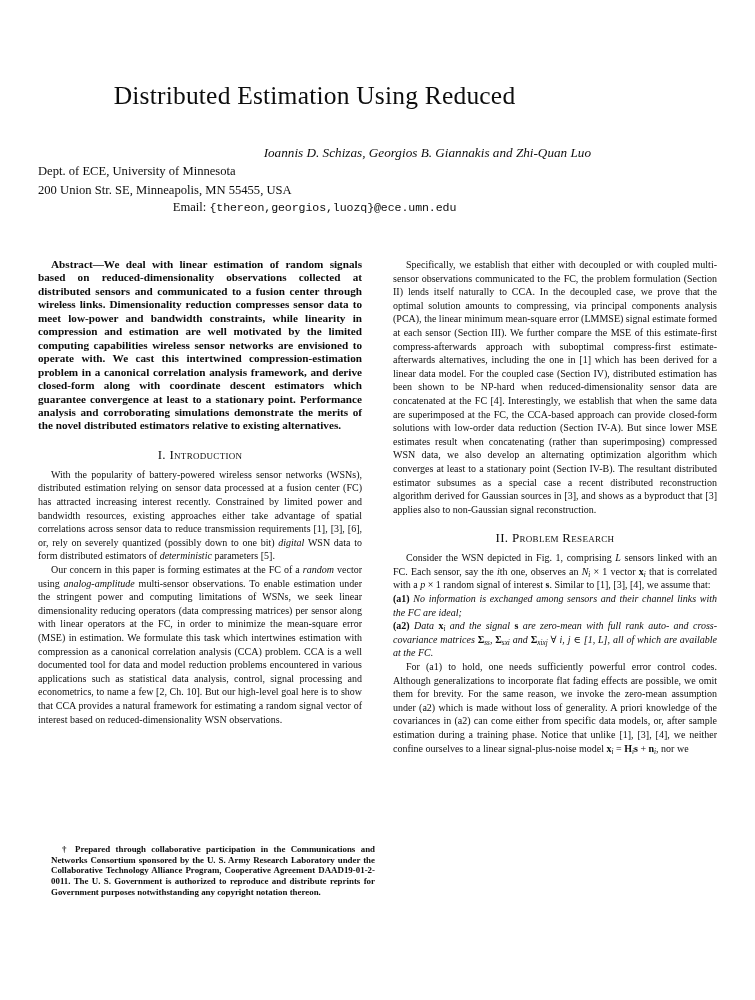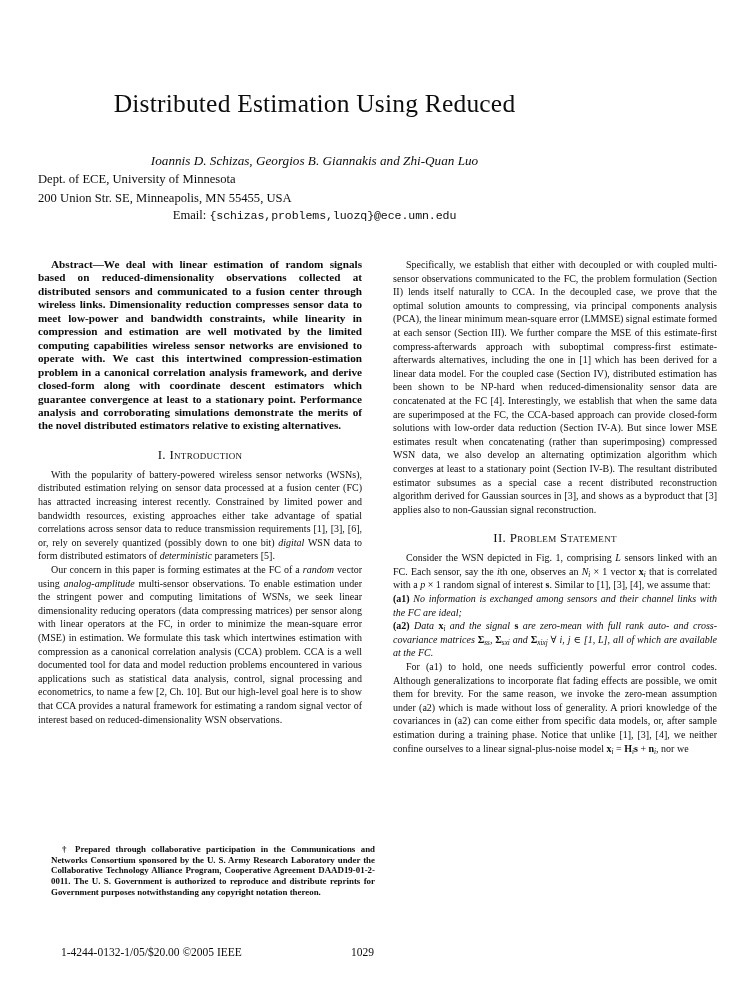--- a/index.html
+++ b/index.html
@@ -13,42 +13,42 @@
     font-family: "Liberation Serif", "DejaVu Serif", serif;
     color: #0d0d0d;
     position: relative;
     overflow: hidden;
   }
   .page {
     position: relative;
     width: 629px;
     height: 1000px;
     box-sizing: border-box;
-    padding: 12px 38px;
+    padding: 4px 38px;
   }
 
   
   .title-block {
     padding-top: 74px;
     text-align: center;
   }
   .title-line {
     font-size: 25.5px;
     line-height: 36px;
     letter-spacing: 0.2px;
     font-weight: 400;
   }
   .dagger-sup {
     font-size: 15px;
     vertical-align: super;
     line-height: 0;
   }
 
   .authors {
-    text-align: center;
+    text-align: right;
     font-style: italic;
     font-size: 13.2px;
     margin-top: 30px;
     line-height: 17px;
   }
   .affil {
     text-align: left;
     font-size: 12.6px;
     line-height: 16.5px;
     margin-top: 2px;
@@ -158,21 +158,21 @@
 <body>
 
 <div class="page">
 
   <div class="title-block">
     <div class="title-line">Distributed Estimation Using Reduced</div>
 
     <div class="authors">Ioannis D. Schizas, Georgios B. Giannakis and Zhi-Quan Luo</div>
     <div class="affil">Dept. of ECE, University of Minnesota</div>
     <div class="affil">200 Union Str. SE, Minneapolis, MN 55455, USA</div>
-    <div class="email-line"><span>Email:</span> <span class="mono">{schizas,problems,luozq}@ece.umn.edu</span></div>
+    <div class="email-line"><span>Email:</span> <span class="mono">{thereon,georgios,luozq}@ece.umn.edu</span></div>
   </div>
 
   <div class="columns">
 
     <div class="col">
 
       <p class="abstract"><span class="abstract-lead">Abstract—</span><span>We deal with linear estimation of random signals based on reduced-dimensionality observations collected at distributed sensors and communicated to a fusion center through wireless links. Dimensionality reduction compresses sensor data to meet low-power and bandwidth constraints, while linearity in compression and estimation are well motivated by the limited computing capabilities wireless sensor networks are envisioned to operate with. We cast this intertwined compression-estimation problem in a canonical correlation analysis framework, and derive closed-form along with coordinate descent estimators which guarantee convergence at least to a stationary point. Performance analysis and corroborating simulations demonstrate the merits of the novel distributed estimators relative to existing alternatives.</span></p>
 
       <h2 class="section"><span class="numeral">I.</span>&nbsp;<span>Introduction</span></h2>
 
@@ -183,31 +183,27 @@
       <div class="footnote">
         <p><span>†</span><span> Prepared through collaborative participation in the Communications and Networks Consortium sponsored by the U. S. Army Research Laboratory under the Collaborative Technology Alliance Program, Cooperative Agreement DAAD19-01-2-0011. The U. S. Government is authorized to reproduce and distribute reprints for Government purposes notwithstanding any copyright notation thereon.</span></p>
       </div>
 
     </div>
 
     <div class="col">
 
       <p class="body">Specifically, we establish that either with decoupled or with coupled multi-sensor observations communicated to the FC, the problem formulation (Section II) lends itself naturally to CCA. In the decoupled case, we prove that the optimal solution amounts to compressing, via principal components analysis (PCA), the linear minimum mean-square error (LMMSE) signal estimate formed at each sensor (Section III). We further compare the MSE of this estimate-first compress-afterwards approach with suboptimal compress-first estimate-afterwards alternatives, including the one in [1] which has been derived for a linear data model. For the coupled case (Section IV), distributed estimation has been shown to be NP-hard when reduced-dimensionality sensor data are concatenated at the FC [4]. Interestingly, we establish that when the same data are superimposed at the FC, the CCA-based approach can provide closed-form solutions with low-order data reduction (Section IV-A). But since lower MSE estimates result when concatenating (rather than superimposing) compressed WSN data, we also develop an alternating optimization algorithm which converges at least to a stationary point (Section IV-B). The resultant distributed estimator subsumes as a special case a recent distributed reconstruction algorithm derived for Gaussian sources in [3], and shows as a byproduct that [3] applies also to non-Gaussian signal reconstruction.</p>
 
-      <h2 class="section"><span class="numeral">II.</span>&nbsp;<span>Problem Statement</span></h2>
+      <h2 class="section"><span class="numeral">II.</span>&nbsp;<span>Problem Research</span></h2>
 
       <p class="body"><span>Consider the WSN depicted in Fig. 1, comprising </span><span class="mvar">L</span><span> sensors linked with an FC. Each sensor, say the </span><span class="mvar">i</span><span>th one, observes an </span><span class="mvar">N</span><sub>i</sub><span> × 1 vector </span><span class="mbold">x</span><sub>i</sub><span> that is correlated with a </span><span class="mvar">p</span><span> × 1 random signal of interest </span><span class="mbold">s</span><span>. Similar to [1], [3], [4], we assume that:</span></p>
 
       <p class="body noindent"><b>(a1)</b> <i>No information is exchanged among sensors and their channel links with the FC are ideal;</i></p>
 
       <p class="body noindent"><b>(a2)</b> <i>Data </i><span class="mbold">x</span><sub>i</sub><i> and the signal </i><span class="mbold">s</span><i> are zero-mean with full rank auto- and cross-covariance matrices </i><span class="msym">Σ</span><sub>ss</sub><i>, </i><span class="msym">Σ</span><sub>sx</sub><sub>i</sub><i> and </i><span class="msym">Σ</span><sub>x</sub><sub>i</sub><sub>x</sub><sub>j</sub> <i>∀ i, j ∈ [1, L], all of which are available at the FC.</i></p>
 
       <p class="body"><span>For (a1) to hold, one needs sufficiently powerful error control codes. Although generalizations to incorporate flat fading effects are possible, we omit them for brevity. For the same reason, we invoke the zero-mean assumption under (a2) which is made without loss of generality. A priori knowledge of the covariances in (a2) can come either from specific data models, or, after sample estimation during a training phase. Notice that unlike [1], [3], [4], we neither confine ourselves to a linear signal-plus-noise model </span><span class="mbold">x</span><sub>i</sub><span> = </span><span class="mbold">H</span><sub>i</sub><span class="mbold">s</span><span> + </span><span class="mbold">n</span><sub>i</sub><span>, nor we</span></p>
 
     </div>
   </div>
 
-  <div class="footer">
-    <div class="isbn">1-4244-0132-1/05/$20.00 ©2005 IEEE</div>
-    <div class="pageno">1029</div>
-  </div>
 
 </div>
 
 </body></html>

